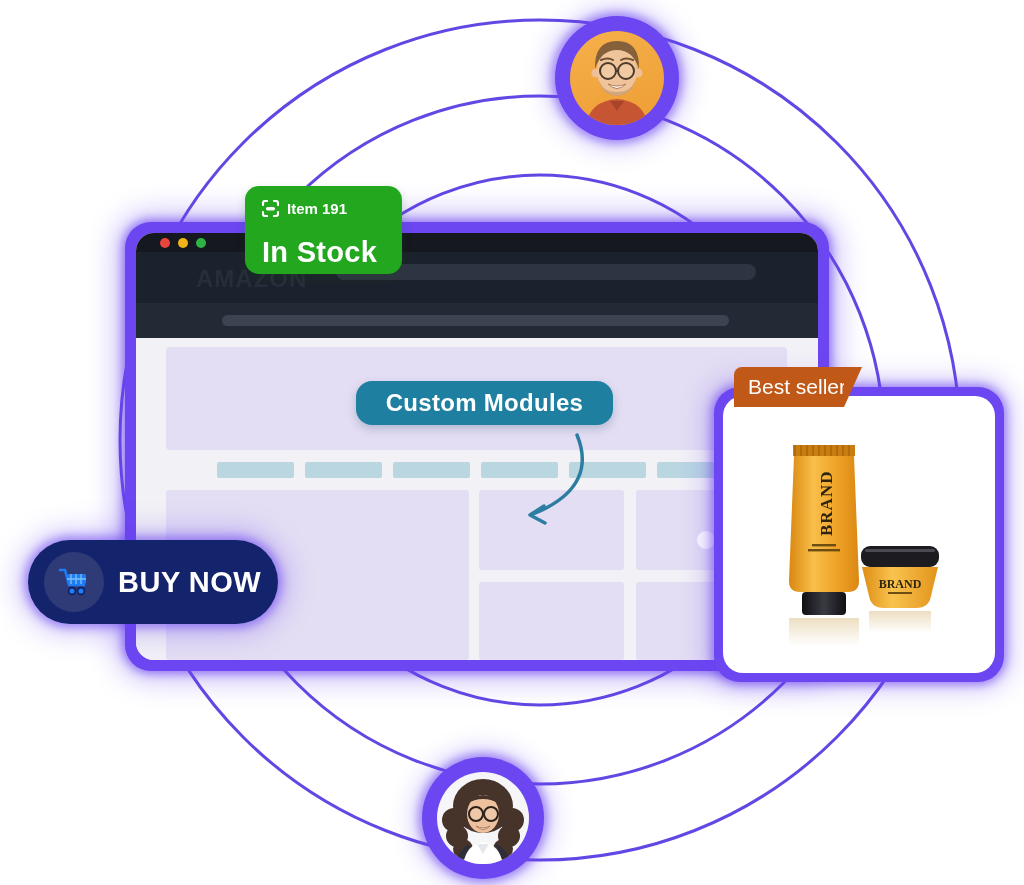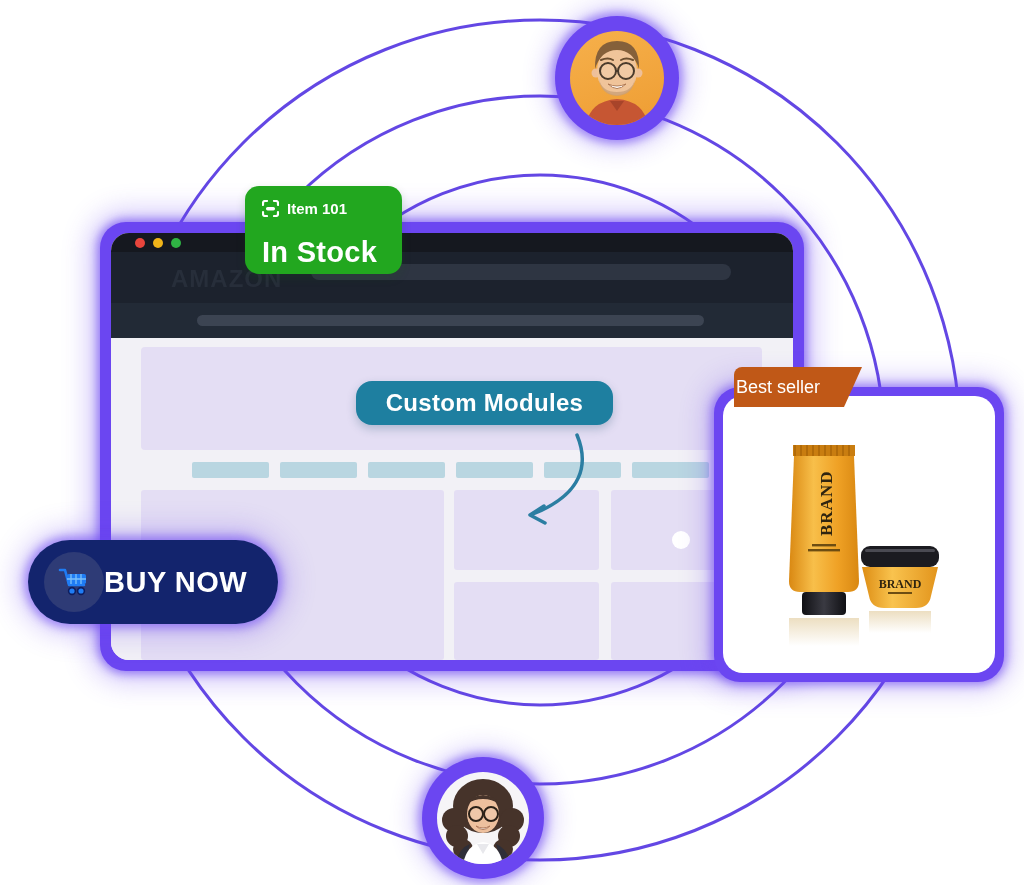--- a/index.html
+++ b/index.html
@@ -3,21 +3,21 @@
 <meta charset="utf-8">
 <style>
   html,body{margin:0;padding:0;background:#ffffff;}
   .stage{position:relative;width:1024px;height:885px;overflow:hidden;background:#ffffff;
          font-family:"Liberation Sans",sans-serif;}
 
   
   .orbits{position:absolute;left:0;top:0;z-index:0;}
 
   
-  .browser-frame{position:absolute;left:100px;top:222px;width:704px;height:449px;z-index:10;
+  .browser-frame{position:absolute;left:125px;top:222px;width:704px;height:449px;z-index:10;
     background:#6b46f1;border-radius:26px;
     box-shadow:0 0 10px 3px rgba(106,69,240,.65),0 0 26px 12px rgba(106,69,240,.28);}
   .browser{position:absolute;left:11px;top:11px;width:682px;height:427px;border-radius:18px;
     overflow:hidden;background:#f2f1f6;}
   .titlebar{height:19px;background:#15181f;display:flex;align-items:center;padding-left:24px;gap:8px;}
   .dot{width:10px;height:10px;border-radius:50%;}
   .dot.r{background:#e8453c}.dot.y{background:#f0b419}.dot.g{background:#2fb344}
   .b-header{height:51px;background:#1c222d;position:relative;}
   .brand-text{position:absolute;left:60px;top:13px;font-size:24px;font-weight:bold;
     letter-spacing:1px;color:#272e3a;}
@@ -50,29 +50,29 @@
     display:flex;align-items:center;justify-content:center;letter-spacing:.3px;
     box-shadow:0 4px 10px rgba(20,70,100,.25);}
   .arrow-svg{position:absolute;left:500px;top:425px;z-index:24;}
 
   
   .buy-btn{position:absolute;left:28px;top:540px;width:250px;height:84px;z-index:32;
     background:#13246d;border-radius:42px;display:flex;align-items:center;border:none;cursor:pointer;
     box-shadow:0 0 10px 4px rgba(106,69,240,.55),0 0 26px 12px rgba(106,69,240,.25);}
   .cart-circle{width:60px;height:60px;border-radius:50%;background:#2e3b76;margin-left:10px;
     display:flex;align-items:center;justify-content:center;}
-  .buy-label{color:#fff;font-size:29px;font-weight:800;letter-spacing:.5px;}
+  .buy-label{color:#fff;font-size:29px;font-weight:800;letter-spacing:.5px;margin-left:14px;}
 
   
   .card-frame{position:absolute;left:714px;top:387px;width:290px;height:295px;z-index:20;
     background:#6b46f1;border-radius:26px;
     box-shadow:0 0 10px 3px rgba(106,69,240,.6),0 0 24px 10px rgba(106,69,240,.25);}
   .product-card{position:absolute;left:9px;top:9px;width:272px;height:277px;background:#ffffff;border-radius:20px;}
   .bs-badge{position:absolute;left:11px;top:-29px;width:110px;height:40px;background:#c05817;
-    border-radius:8px 0 0 0;color:#fff;font-size:18px;line-height:40px;padding-left:2px;box-sizing:border-box;
+    border-radius:8px 0 0 0;color:#fff;font-size:21px;line-height:40px;padding-left:14px;box-sizing:border-box;
     white-space:nowrap;}
   .bs-badge::after{content:"";position:absolute;left:110px;top:0;width:0;height:0;
     border-top:40px solid #c05817;border-right:18px solid transparent;}
 
   
   .avatar{position:absolute;border-radius:50%;background:#6b46f1;z-index:40;
     box-shadow:0 0 9px 4px rgba(107,70,241,.55),0 0 22px 11px rgba(107,70,241,.22);}
   .avatar-top{left:555px;top:16px;width:124px;height:124px;}
   .avatar-bottom{left:422px;top:757px;width:122px;height:122px;}
   .photo{position:absolute;border-radius:50%;overflow:hidden;}
@@ -134,21 +134,21 @@
   <div class="modules-pill">
     <span>Custom Modules</span>
   </div>
 
   <div class="stock-badge">
     <div class="stock-line1">
       <svg width="17" height="17" viewBox="0 0 17 17">
         <path d="M1,5 V3 Q1,1 3,1 H5 M12,1 H14 Q16,1 16,3 V5 M16,12 V14 Q16,16 14,16 H12 M5,16 H3 Q1,16 1,14 V12" fill="none" stroke="#ffffff" stroke-width="2.2" stroke-linecap="round"></path>
         <rect x="4" y="7" width="9" height="3.4" rx="1.6" fill="#ffffff"></rect>
       </svg>
-      <span>Item 101</span>
+      <span>Item 191</span>
     </div>
     <div class="stock-line2">In Stock</div>
   </div>
 
   <button class="buy-btn">
     <span class="cart-circle">
       <svg width="34" height="32" viewBox="0 0 34 32">
         <path d="M3,4 H8 L12,19 H27" fill="none" stroke="#1f7cf4" stroke-width="2.6" stroke-linecap="round" stroke-linejoin="round"></path>
         <rect x="10" y="8" width="19" height="10" rx="1.8" fill="#1f7cf4"></rect>
         <path d="M14,8 V18 M19,8 V18 M24,8 V18 M10,13 H29" stroke="#7cc0fa" stroke-width="1.3"></path>

